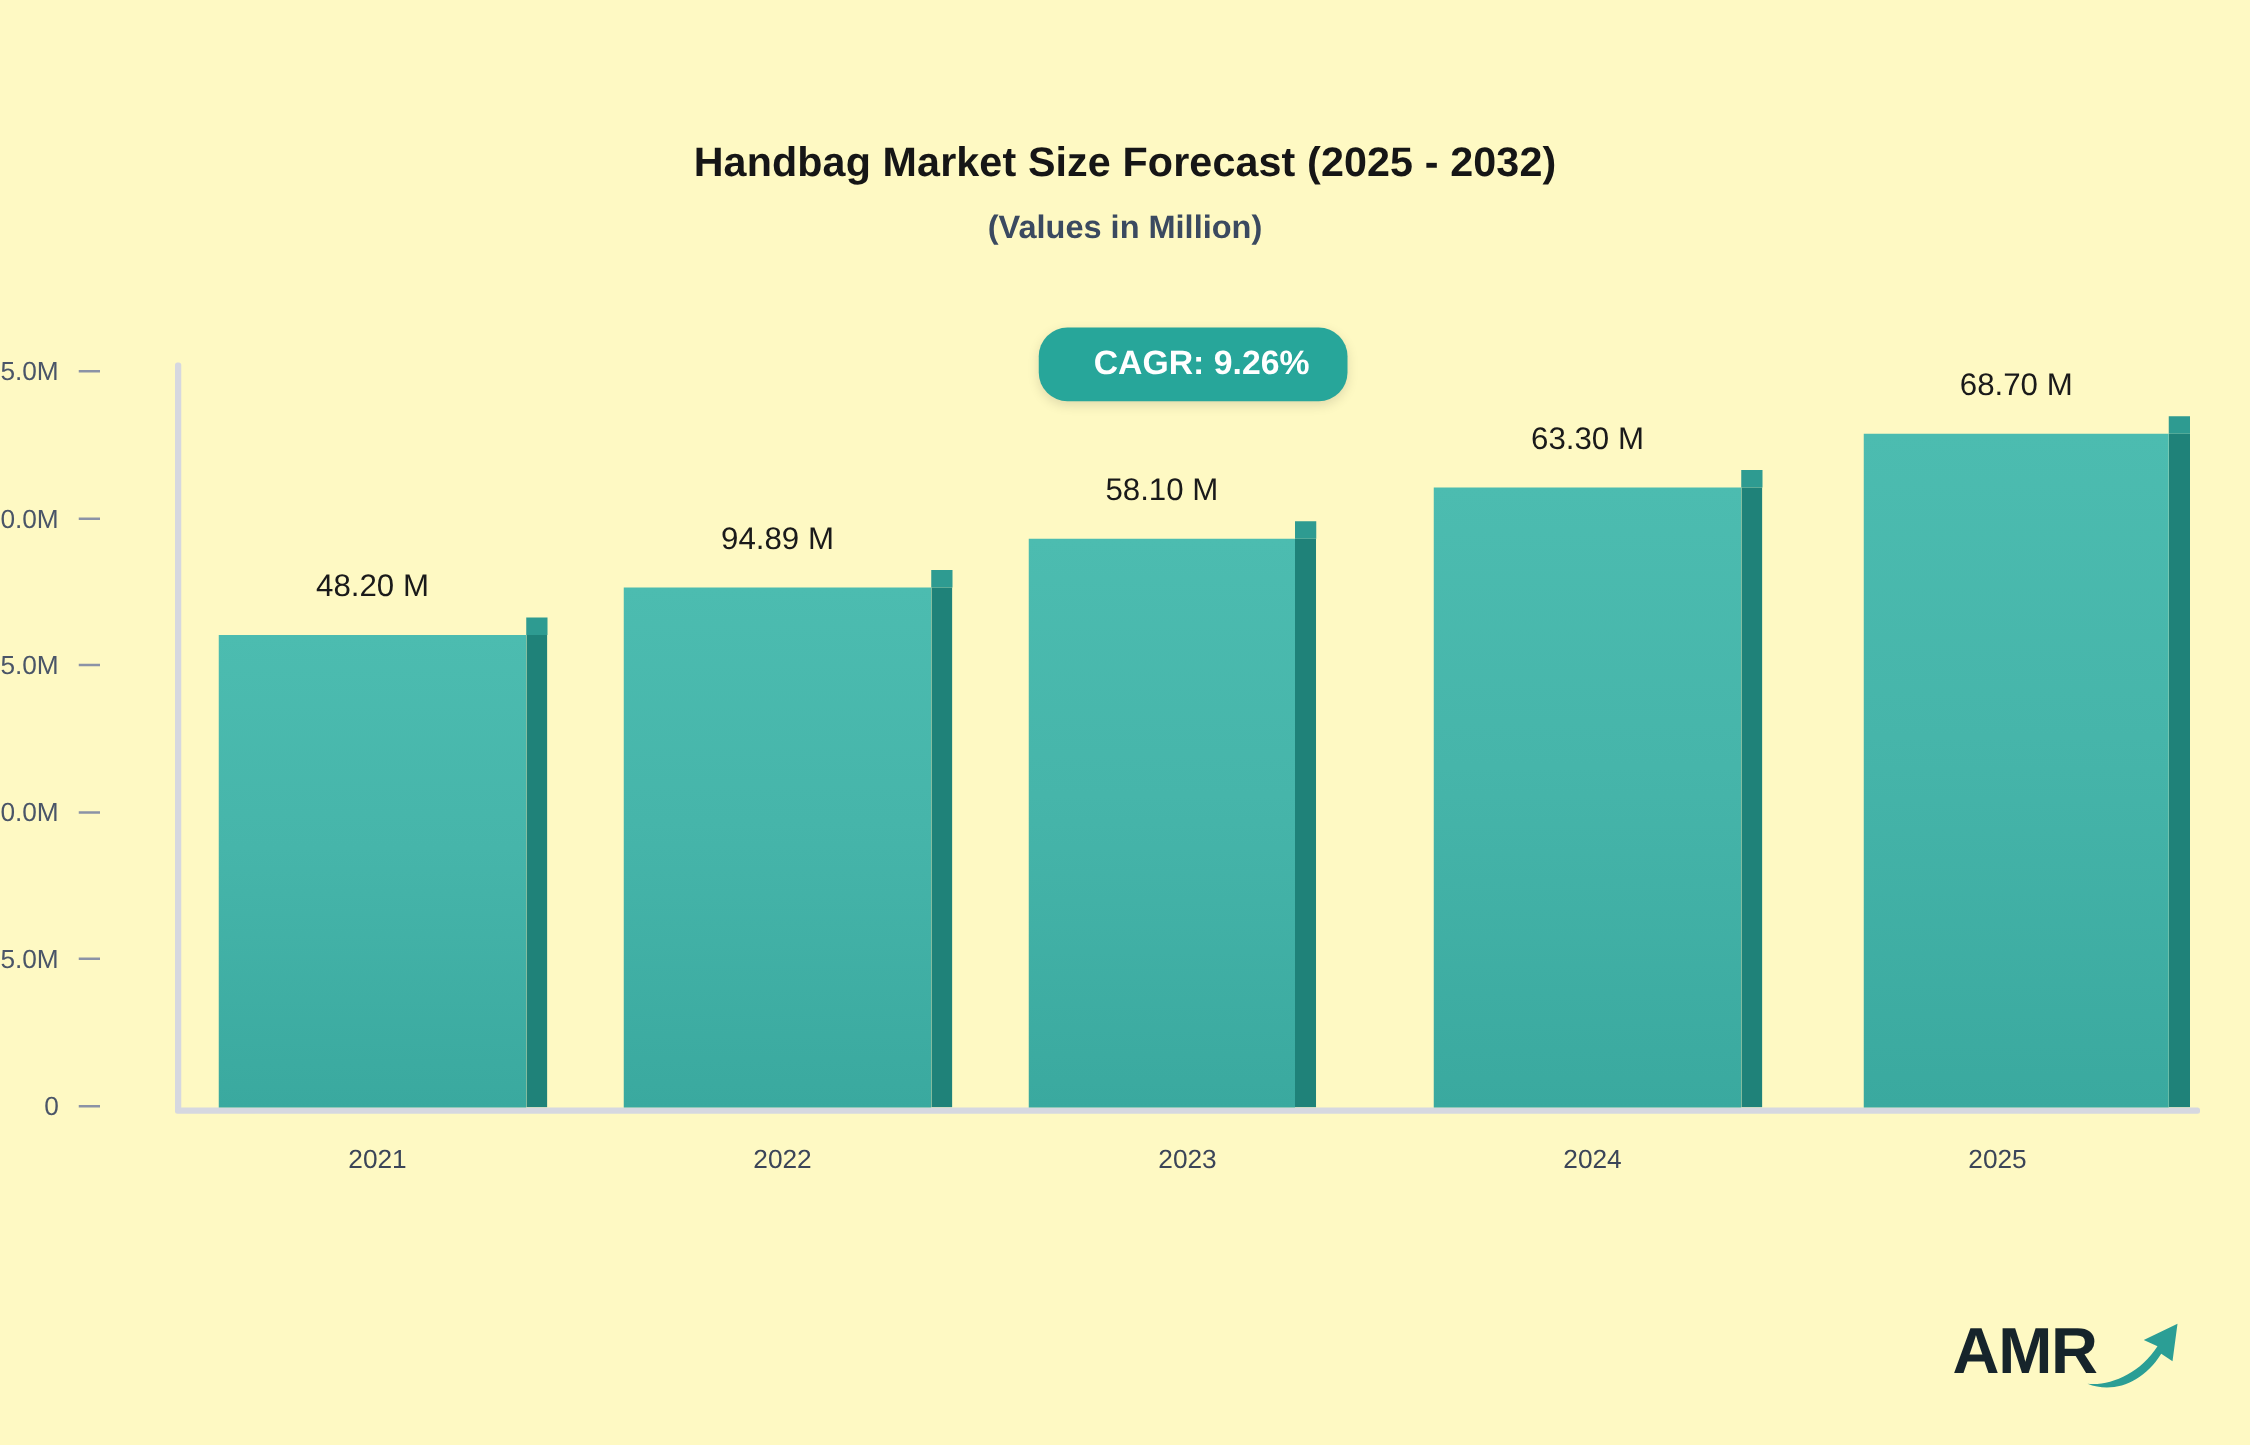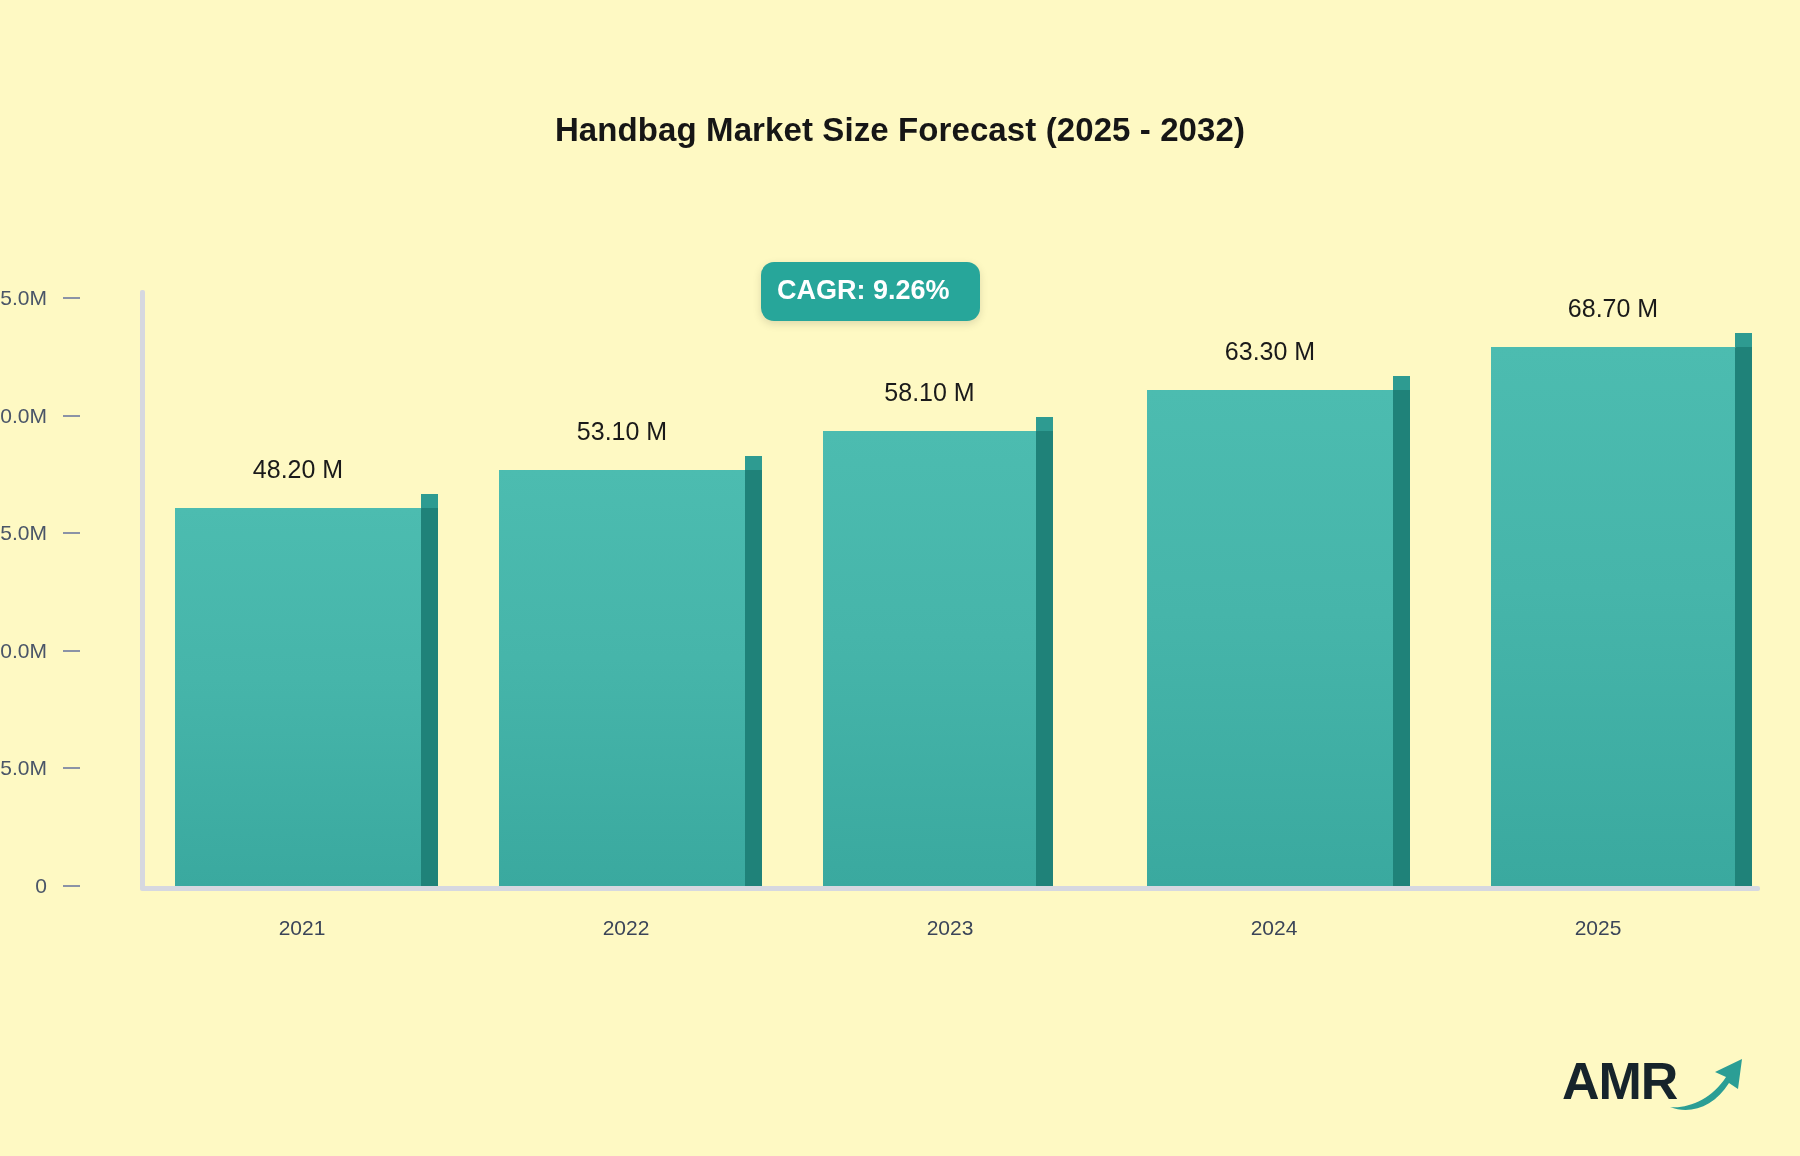--- a/index.html
+++ b/index.html
@@ -44,28 +44,28 @@
     margin-top: 16px;
     font-size: 26px;
     font-weight: bold;
     color: #3b4a60;
     line-height: 1.2;
   }
 
   
   #cagr-badge {
     position: absolute;
-    left: 761px;
+    left: 831px;
     top: 262px;
-    padding: 13px 30px 15px 16px;
+    padding: 13px 30px 15px 44px;
     background: #27a69a;
     color: #ffffff;
     font-size: 27px;
     font-weight: bold;
-    border-radius: 13px;
+    border-radius: 23px;
     box-shadow: 0 3px 9px rgba(0,0,0,0.13);
     white-space: nowrap;
   }
 
   
   #plot-area {
     position: absolute;
     left: 140px;
     top: 290px;
     width: 1620px;
@@ -203,20 +203,21 @@
     height: 58px;
   }
 </style>
 </head>
 <body>
 
 <div id="chart-card">
 
   <div id="title-block">
     <div id="chart-title">Handbag Market Size Forecast (2025 - 2032)</div>
+    <div id="chart-subtitle">(Values in Million)</div>
   </div>
 
   <div id="cagr-badge">CAGR: 9.26%</div>
 
   <div id="plot-area">
     <div id="y-axis-line"></div>
     <div id="x-axis-line"></div>
     <div id="y-ticks">
         <div class="y-tick" style="top: 8px;"><span>75.0M</span><span class="tick-dash"></span></div>
         <div class="y-tick" style="top: 125.6px;"><span>60.0M</span><span class="tick-dash"></span></div>
@@ -233,21 +234,21 @@
             <div class="bar-top"></div>
           </div>
           <div class="bar-value" style="bottom: 401.888px;">48.20 M</div>
         </div>
         <div class="bar-slot" style="left: 359px; width: 246px;">
           <div class="bar-3d" style="height: 416.304px;">
             <div class="bar-front"></div>
             <div class="bar-side"></div>
             <div class="bar-top"></div>
           </div>
-          <div class="bar-value" style="bottom: 440.304px;">53.10 M</div>
+          <div class="bar-value" style="bottom: 440.304px;">94.89 M</div>
         </div>
         <div class="bar-slot" style="left: 683px; width: 213px;">
           <div class="bar-3d" style="height: 455.504px;">
             <div class="bar-front"></div>
             <div class="bar-side"></div>
             <div class="bar-top"></div>
           </div>
           <div class="bar-value" style="bottom: 479.504px;">58.10 M</div>
         </div>
         <div class="bar-slot" style="left: 1007px; width: 246px;">

